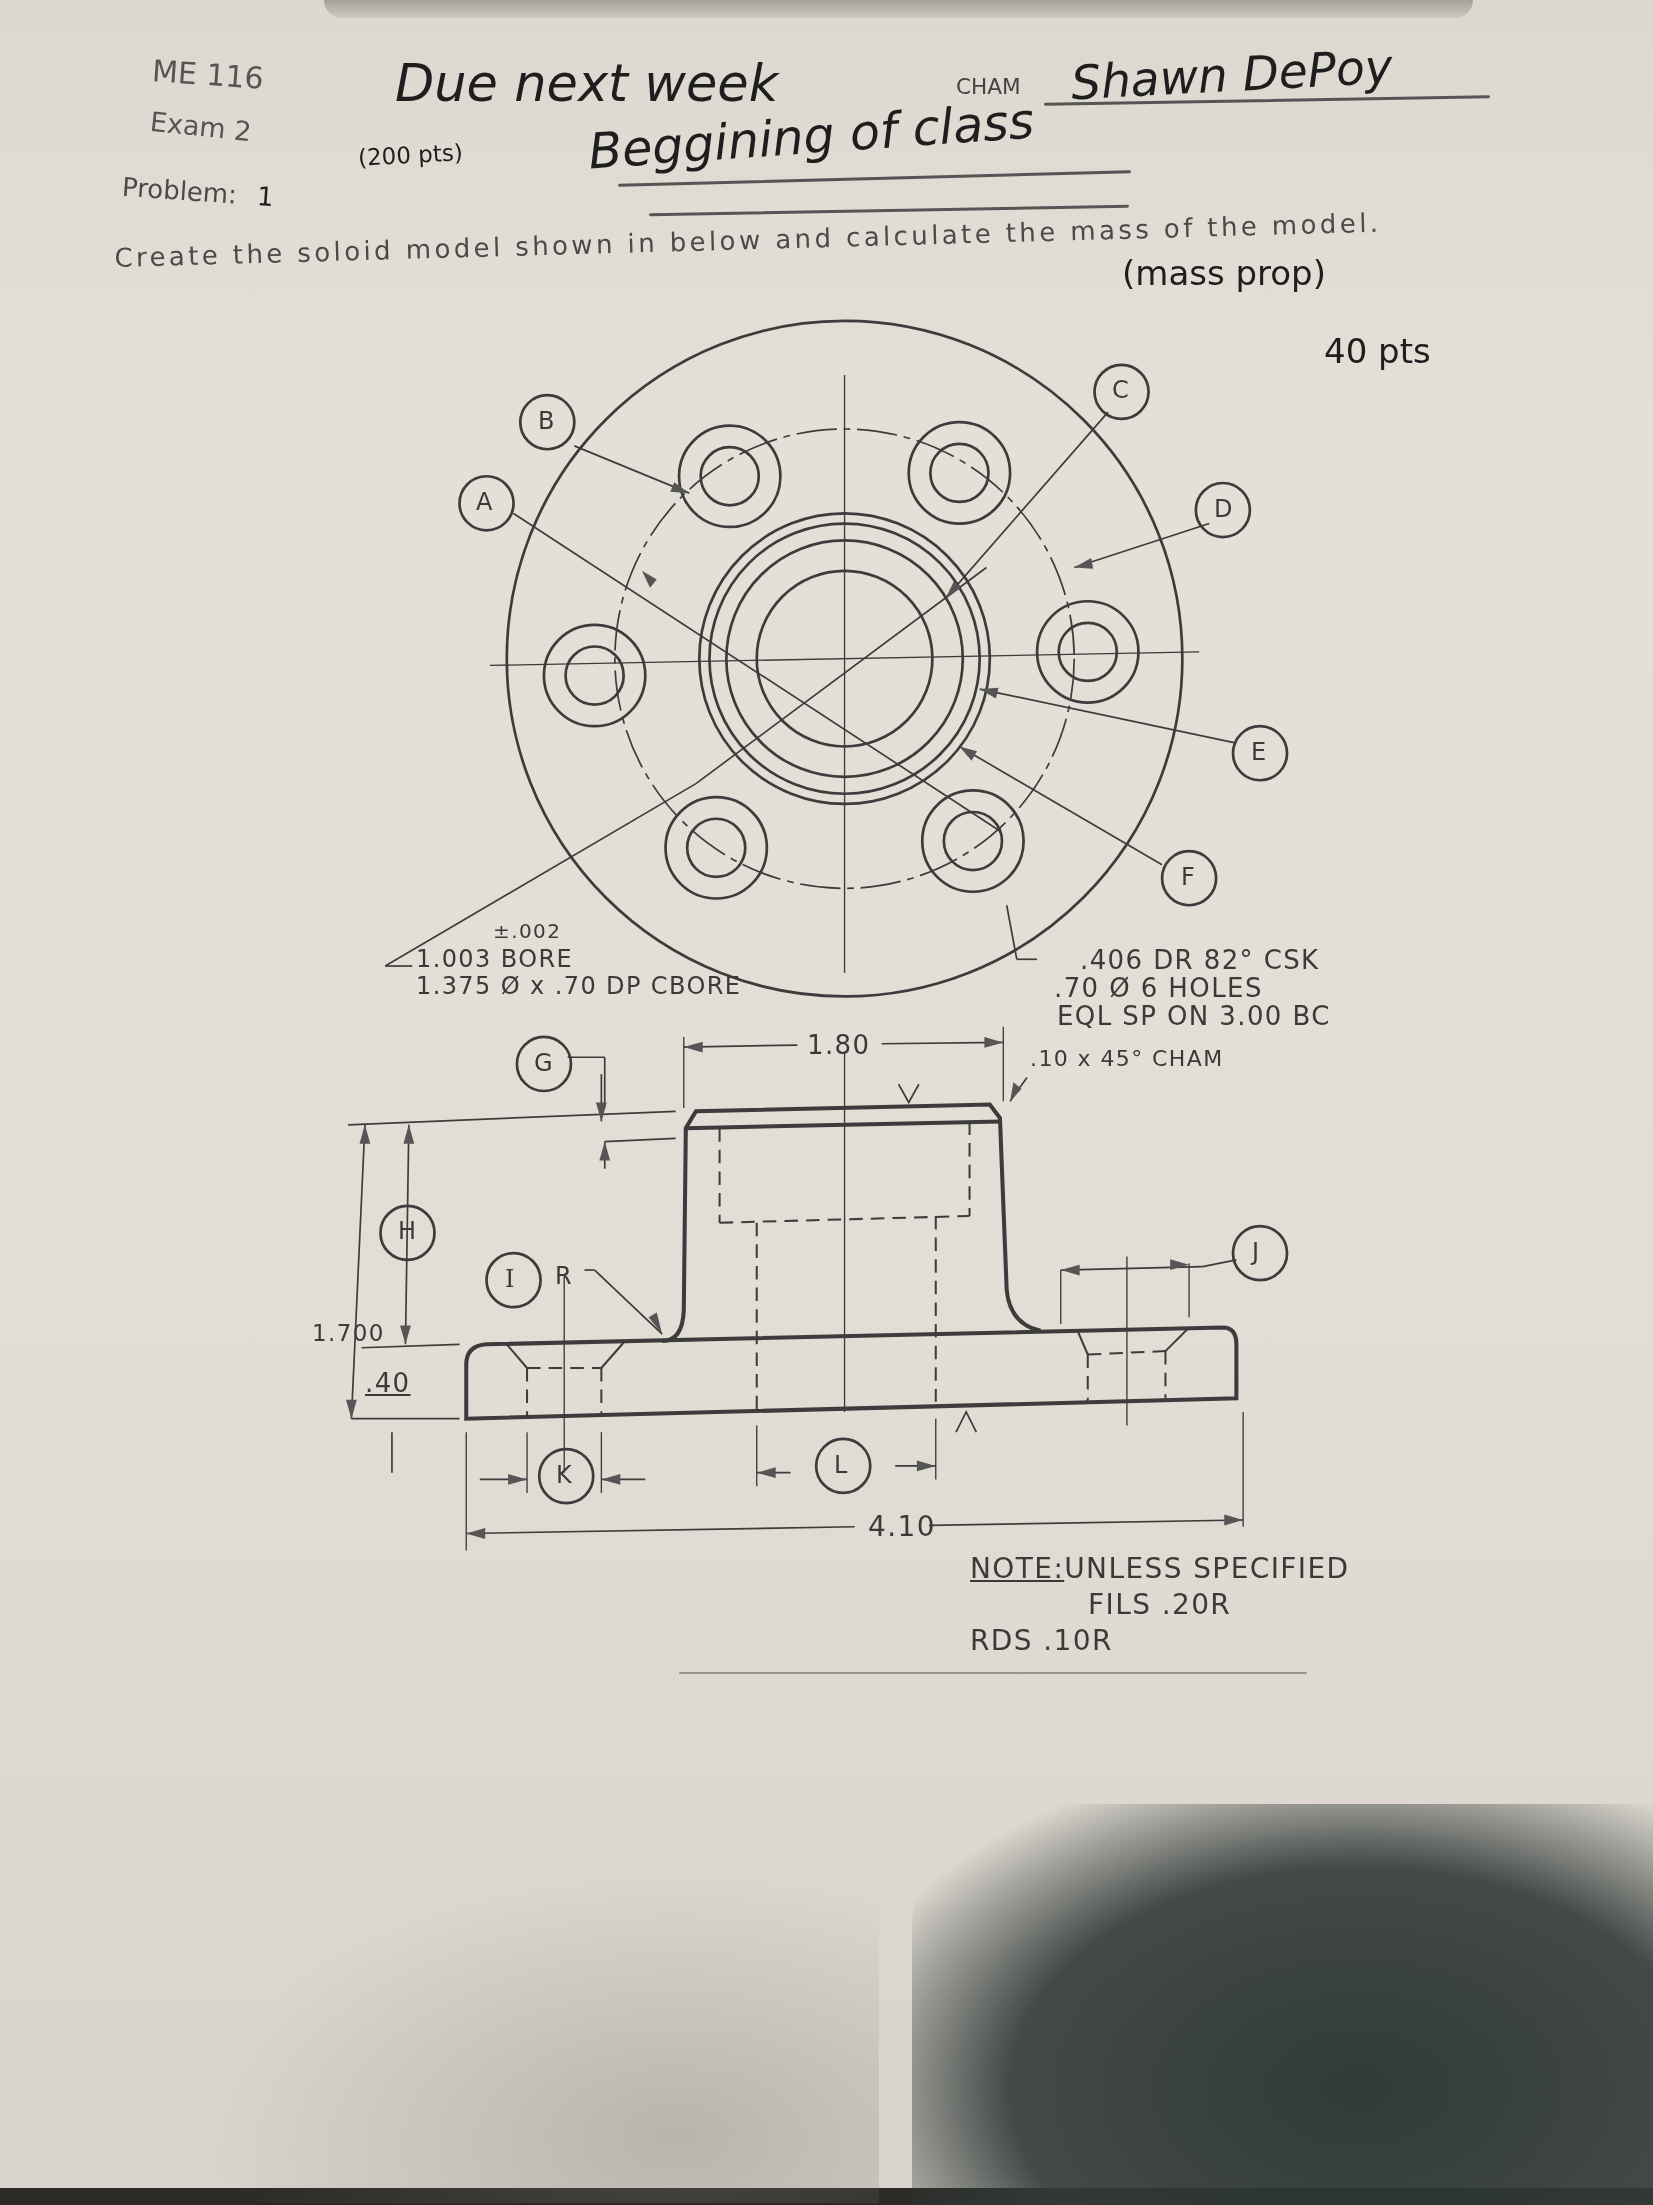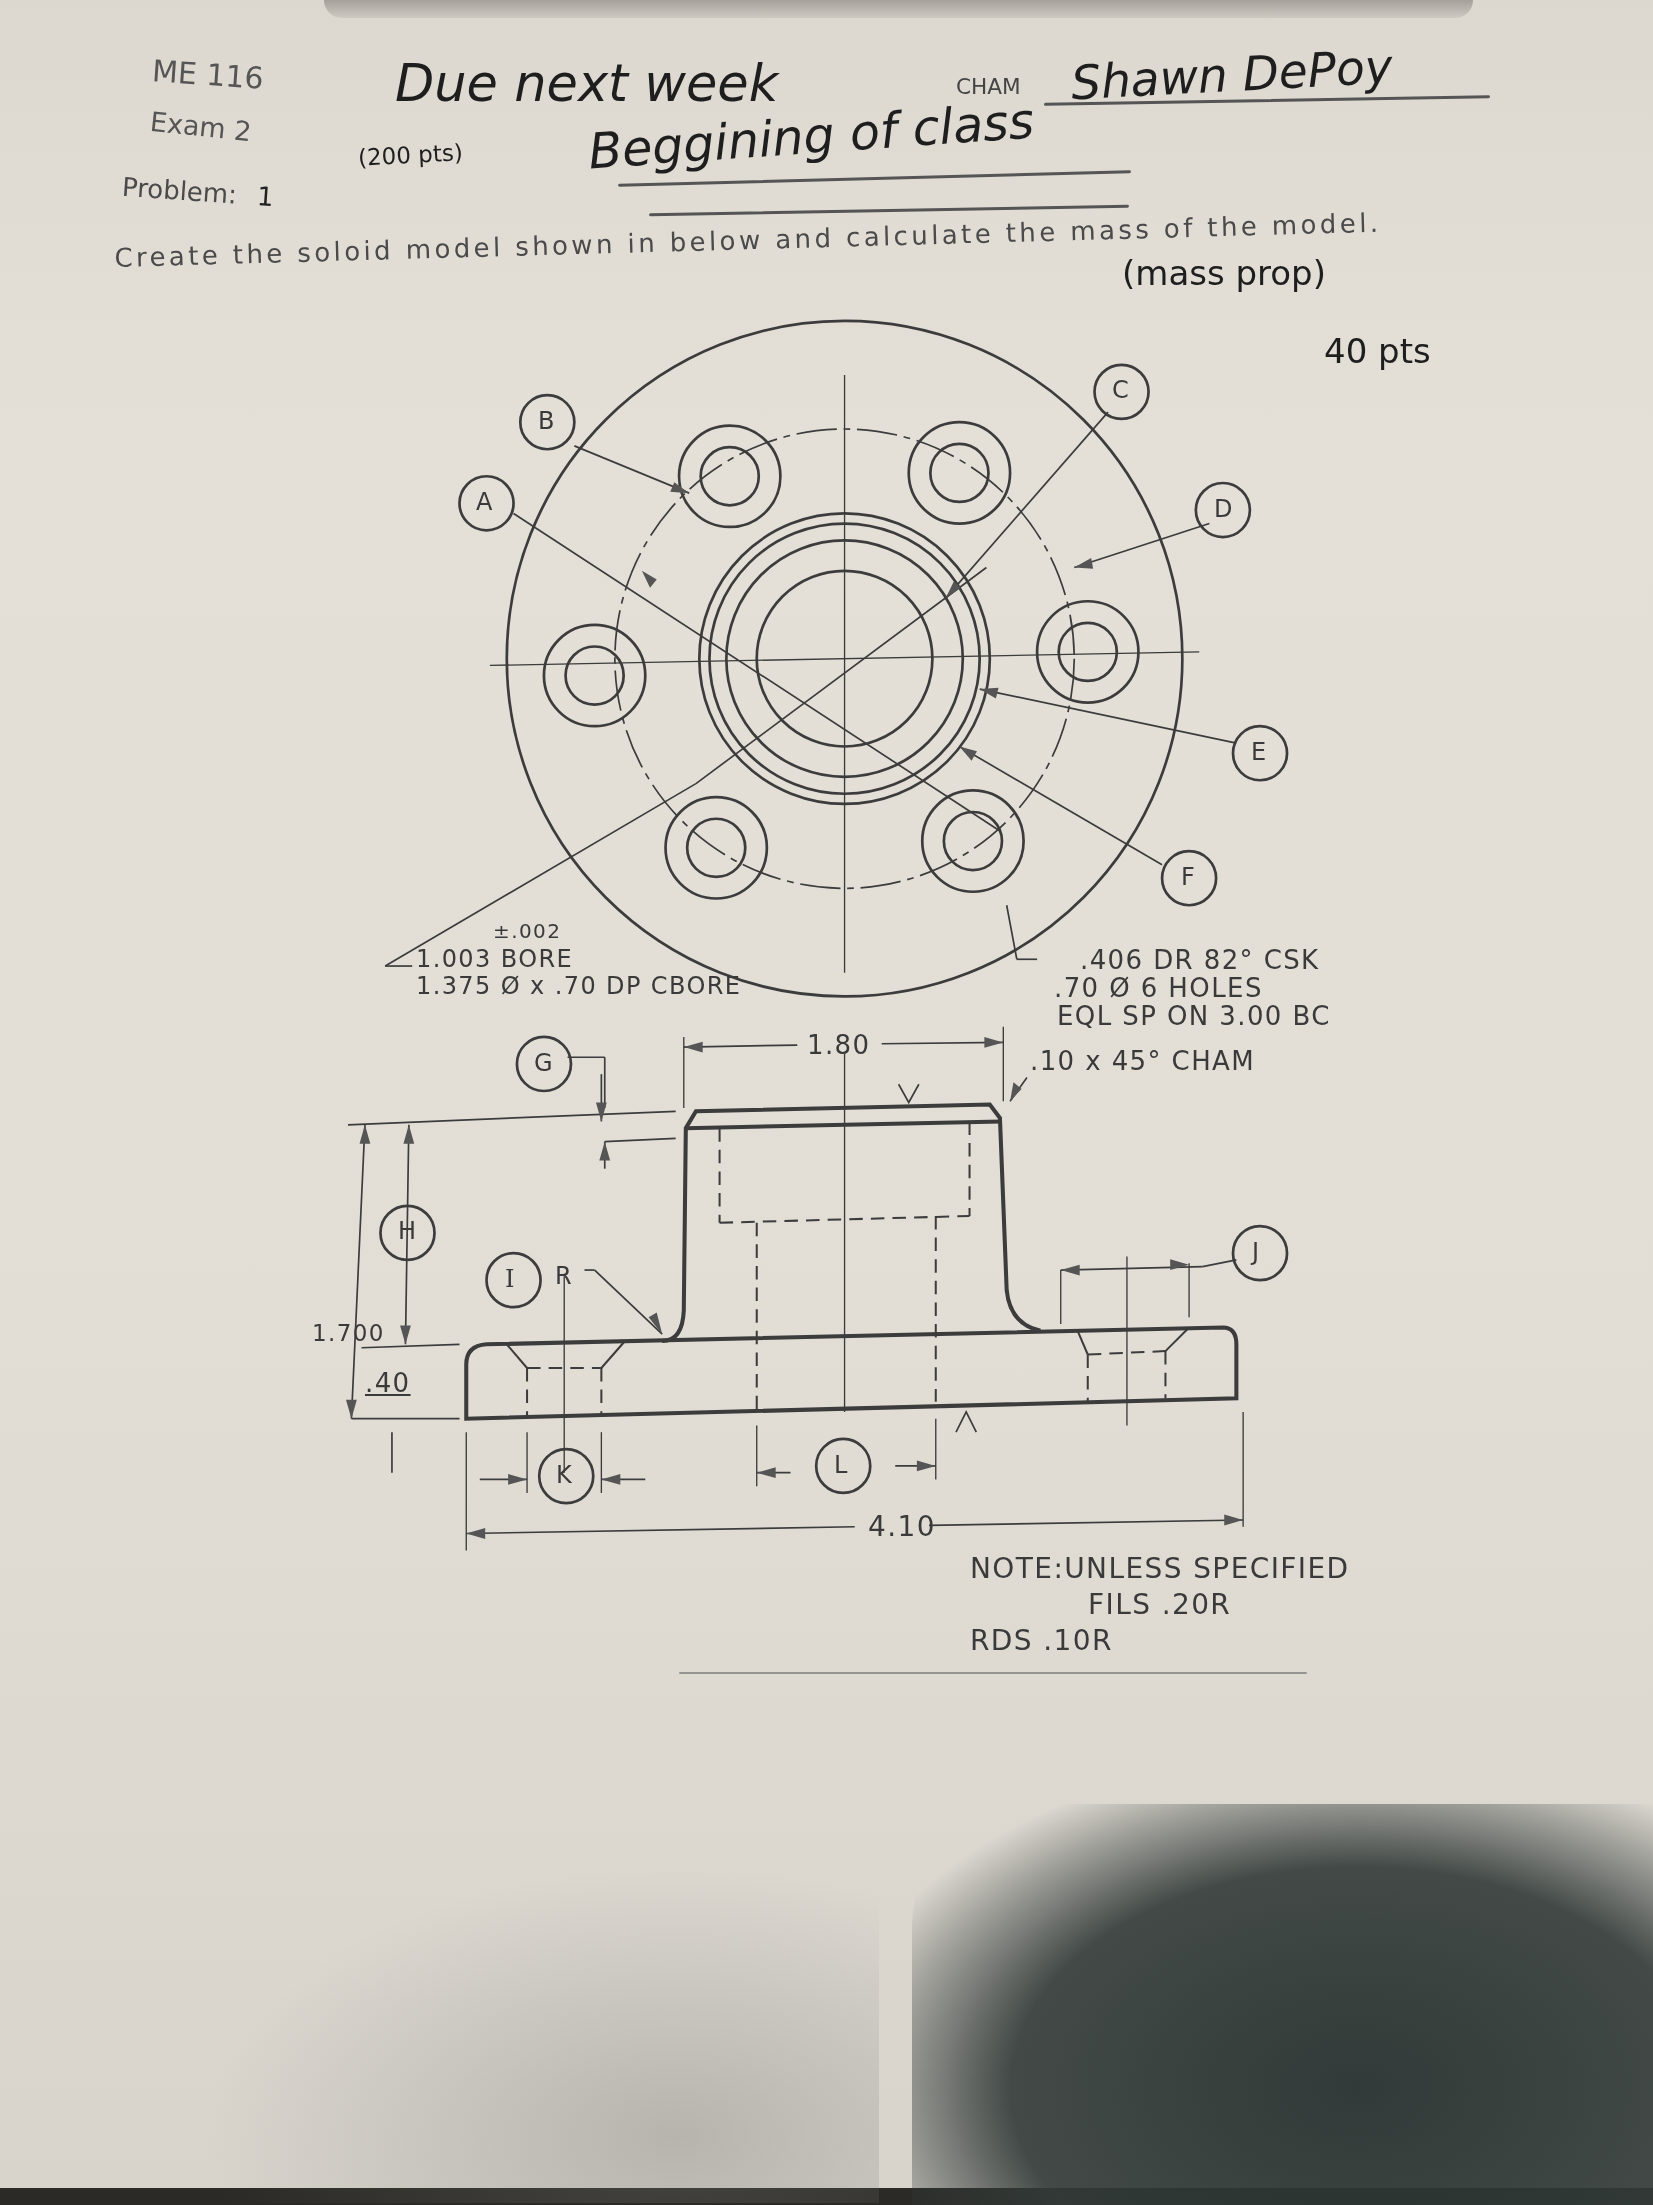--- a/index.html
+++ b/index.html
@@ -224,29 +224,29 @@
 <div class="draw-text" style="left:1054px;top:973px;font-size:26px;">.70 Ø 6 HOLES</div>
 <div class="draw-text" style="left:1057px;top:1001px;font-size:26px;">EQL SP ON 3.00 BC</div>
 
 <div class="draw-text" style="left:534px;top:1049px;font-size:24px;">G</div>
 <div class="draw-text" style="left:398px;top:1217px;font-size:24px;">H</div>
 <div class="draw-text" style="left:505px;top:1265px;font-size:24px;font-family:'DejaVu Serif',serif;">I</div>
 <div class="draw-text" style="left:1252px;top:1238px;font-size:24px;">J</div>
 <div class="draw-text" style="left:556px;top:1461px;font-size:24px;">K</div>
 <div class="draw-text" style="left:834px;top:1451px;font-size:24px;">L</div>
 <div class="draw-text" style="left:807px;top:1030px;font-size:26px;">1.80</div>
-<div class="draw-text" style="left:1030px;top:1046px;font-size:26px;">.10 x 45° CHAM</div>
+<div class="draw-text" style="left:1030px;top:1046px;font-size:22px;">.10 x 45° CHAM</div>
 <div class="draw-text" style="left:555px;top:1262px;font-size:24px;">R</div>
 <div class="draw-text" style="left:312px;top:1320px;font-size:23px;">1.700</div>
 <div class="draw-text" style="left:365px;top:1368px;font-size:26px;text-decoration:underline;">.40</div>
 <div class="draw-text" style="left:868px;top:1510px;font-size:28px;">4.10</div>
 
 <div class="draw-text" style="left:970px;top:1551px;font-size:28px;line-height:36px;">
   <div>
-    <span style="">NOTE:</span><span>UNLESS SPECIFIED</span>
+    <span style="text-decoration:underline;">NOTE:</span><span>UNLESS SPECIFIED</span>
   </div>
   <div style="margin-left:118px;">FILS .20R</div>
   <div style="">RDS  .10R</div>
 </div>
 <div class="uline" style="left:679px;top:1672px;width:628px;height:2px;background:#666;opacity:.6;"></div>
 
 <div class="shadow2"></div>
 <div class="shadow"></div>
 
 

